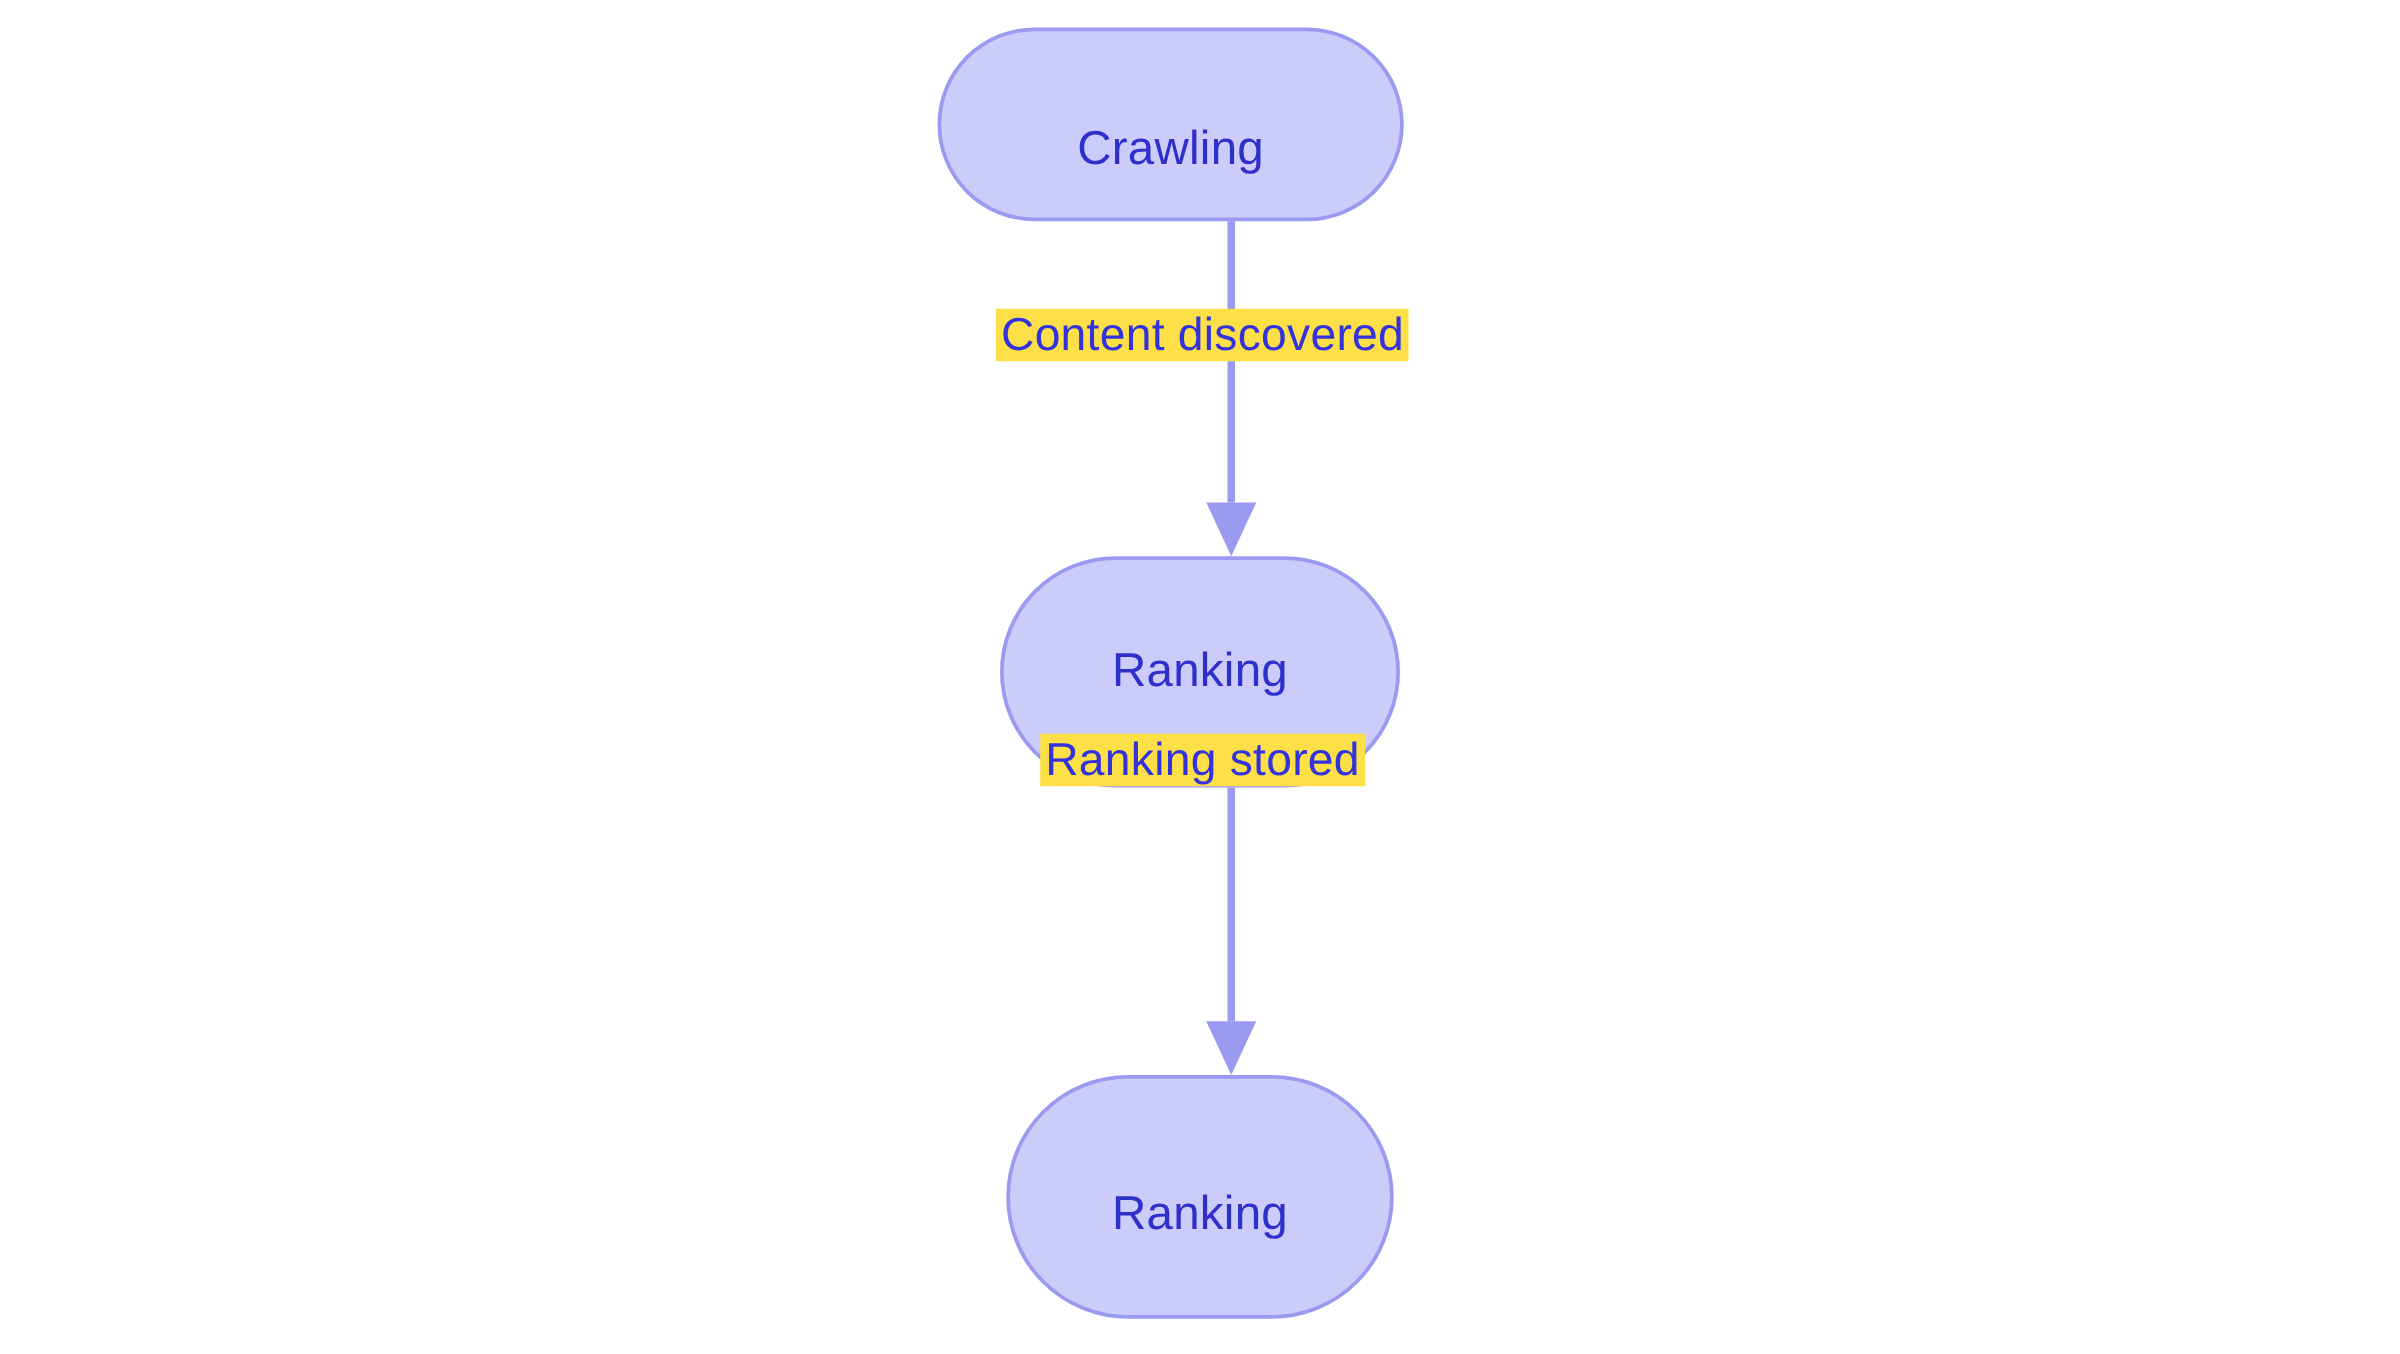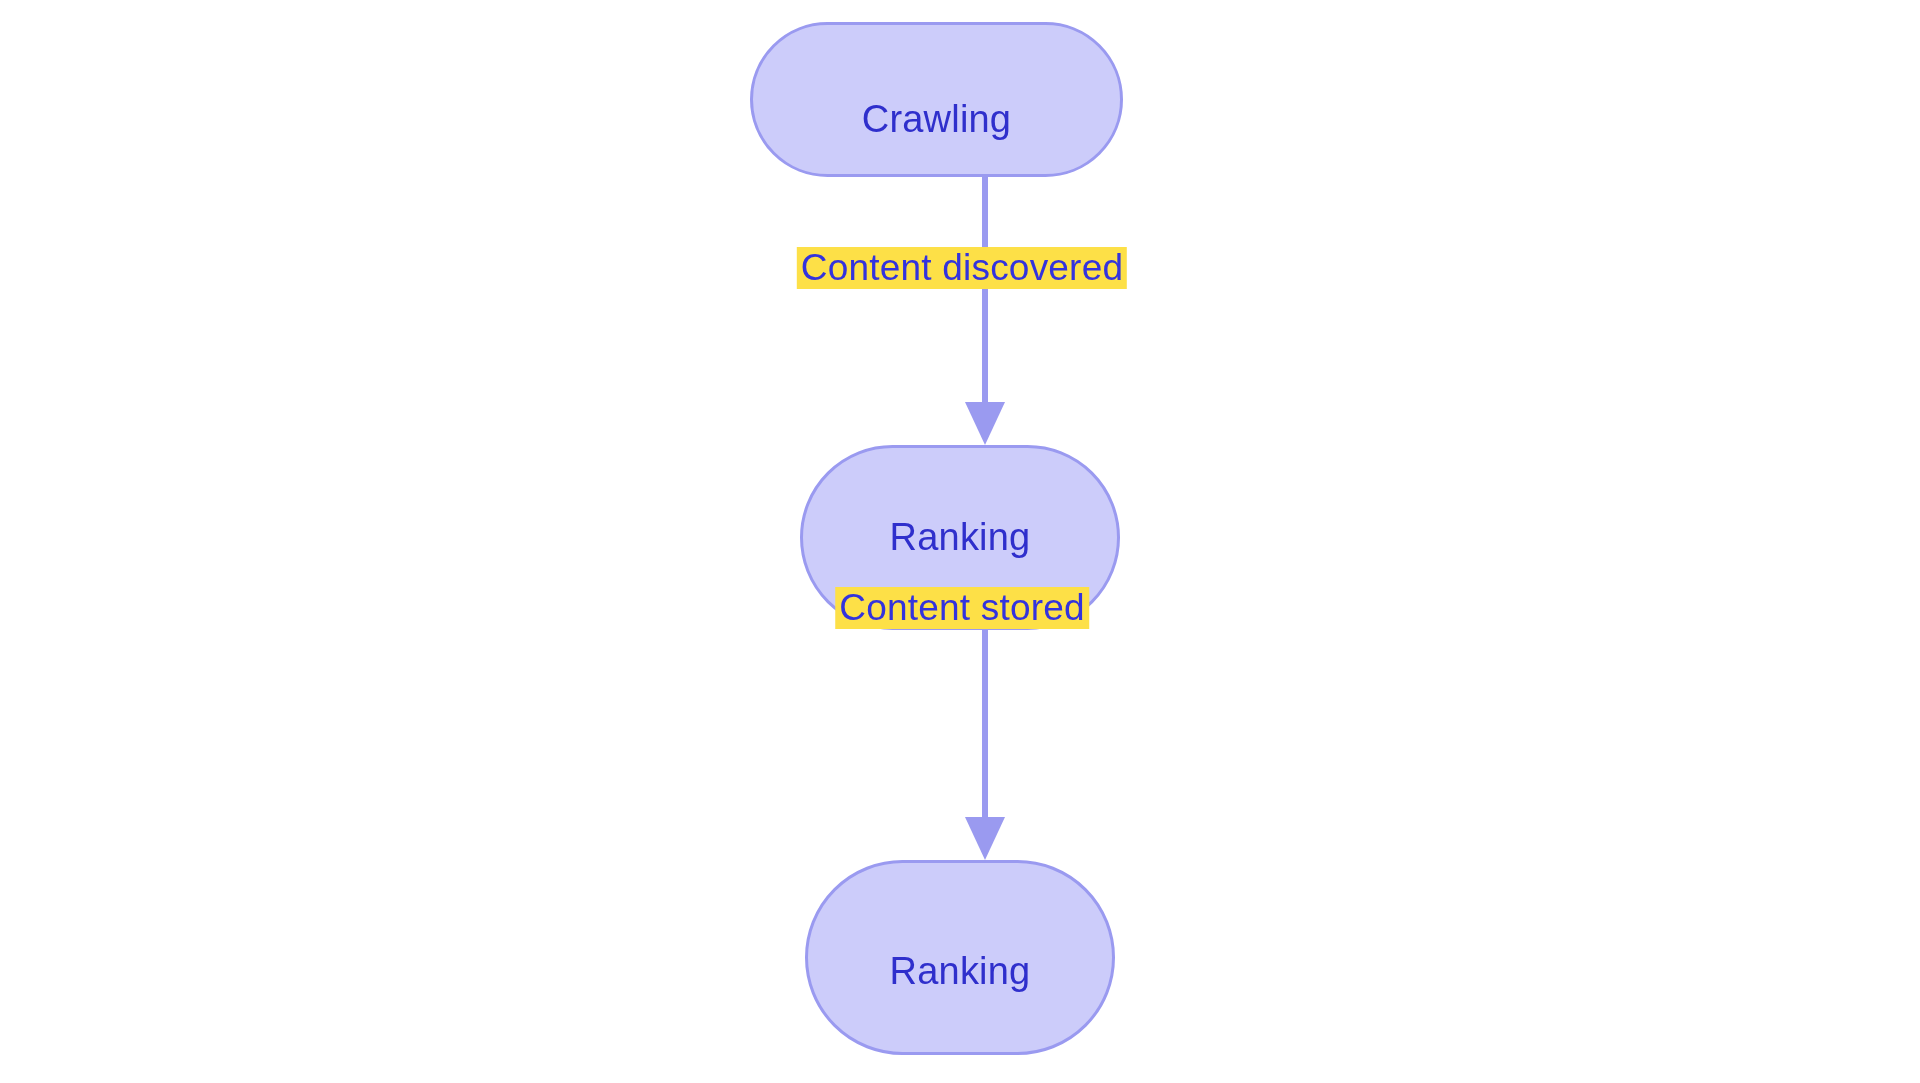--- a/index.html
+++ b/index.html
@@ -97,15 +97,15 @@
   </svg>
 
   <div class="node-label" id="node-crawling-label">Crawling</div>
 
   <div class="node-label" id="node-indexing-label">Ranking</div>
 
   <div class="node-label" id="node-ranking-label">Ranking</div>
 
   <div class="edge-label" id="edge-label-1">Content discovered</div>
 
-  <div class="edge-label" id="edge-label-2">Content stored</div>
+  <div class="edge-label" id="edge-label-2">Ranking stored</div>
 
 </div>
 
 </body></html>

